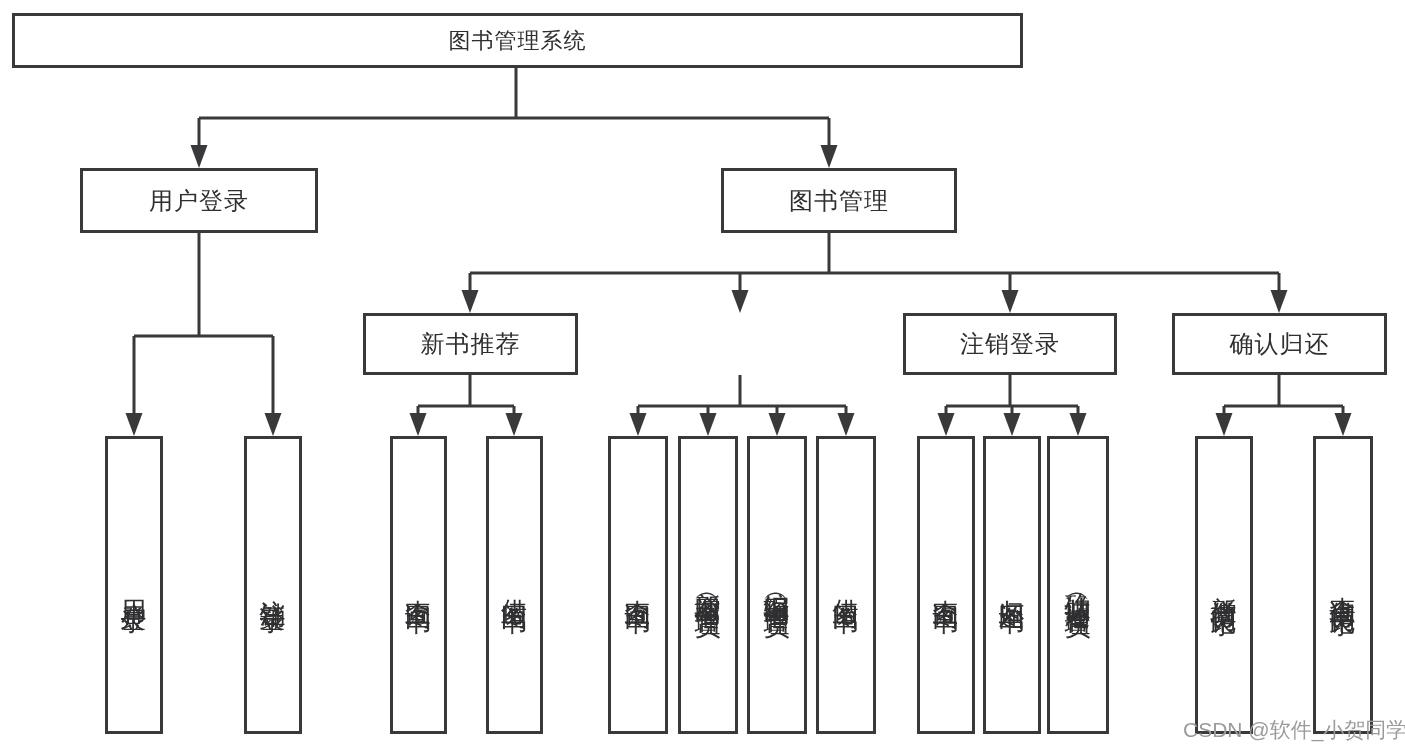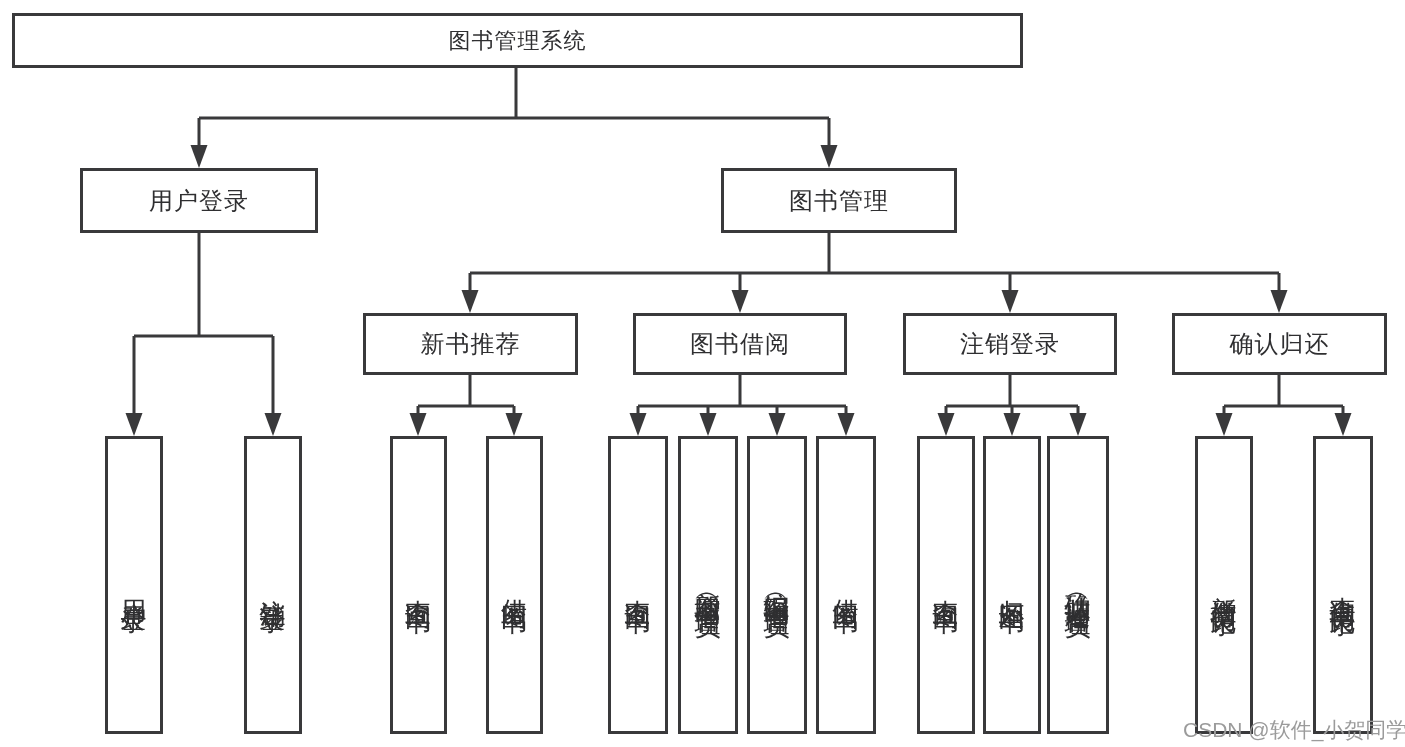--- a/index.html
+++ b/index.html
@@ -84,23 +84,20 @@
   <div class="box h" style="left:80px; top:168px; width:238px; height:65px;">
     <span>用户登录</span>
   </div>
   <div class="box h" style="left:721px; top:168px; width:236px; height:65px;">
     <span>图书管理</span>
   </div>
 
   <div class="box h" style="left:363px; top:313px; width:215px; height:62px;">
     <span>新书推荐</span>
   </div>
-  <div class="box h" style="left:633px; top:313px; width:214px; height:62px;">
-    <span>图书借阅</span>
-  </div>
   <div class="box h" style="left:903px; top:313px; width:214px; height:62px;">
     <span>注销登录</span>
   </div>
   <div class="box h" style="left:1172px; top:313px; width:215px; height:62px;">
     <span>确认归还</span>
   </div>
 
   <div class="box v" style="left:105px; top:436px; width:58px; height:298px;">
     <span>用户登录</span>
   </div>

